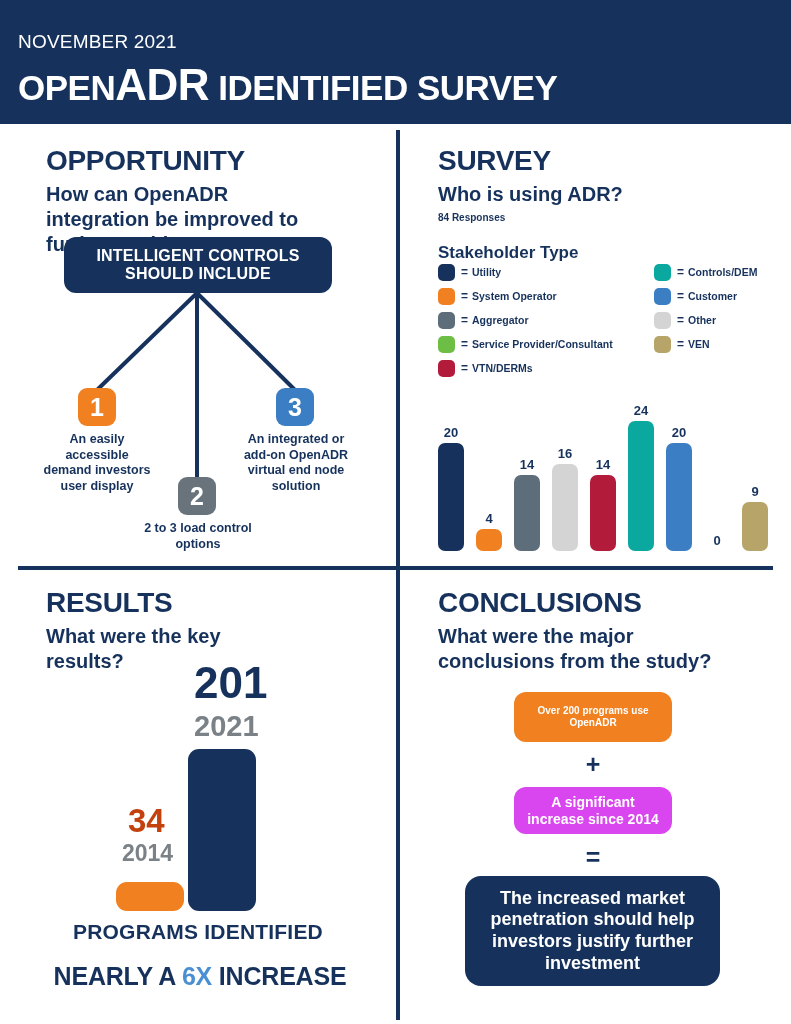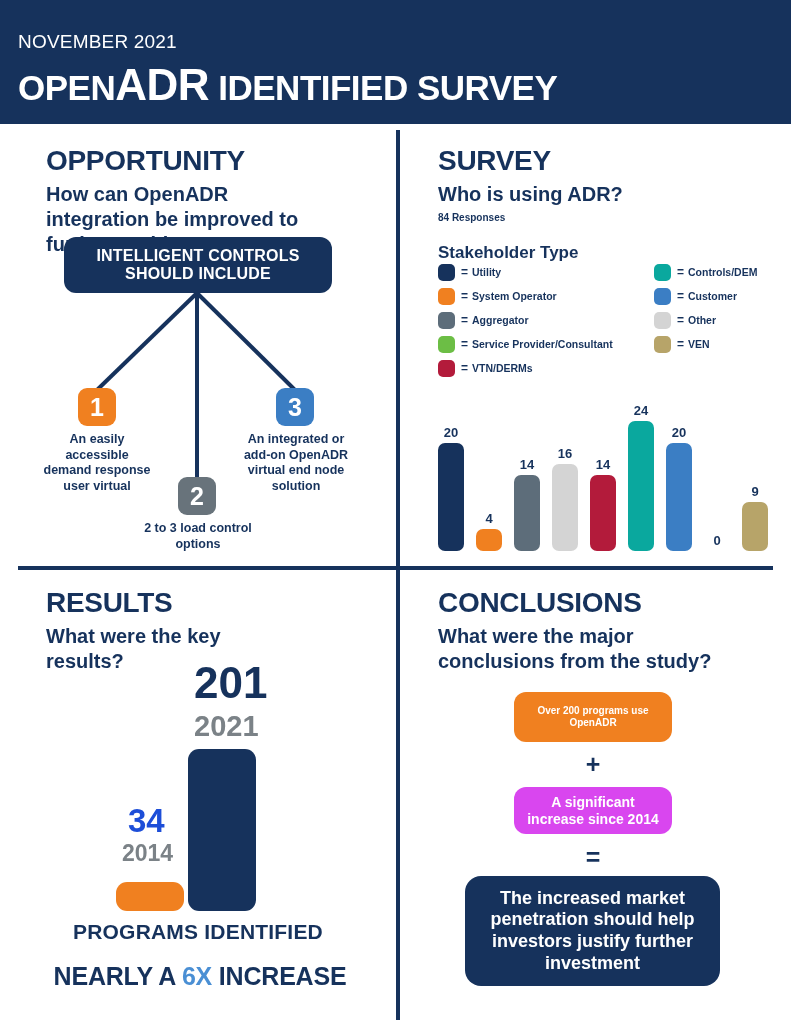--- a/index.html
+++ b/index.html
@@ -154,21 +154,21 @@
     <line x1="197" y1="293" x2="97" y2="390" stroke="#16325c" stroke-width="4"></line>
     <line x1="197" y1="293" x2="295" y2="390" stroke="#16325c" stroke-width="4"></line>
   </svg>
 
   <div class="ic-box">INTELLIGENT CONTROLS SHOULD INCLUDE</div>
 
   <div class="numbox n1">1</div>
   <div class="numbox n2">2</div>
   <div class="numbox n3">3</div>
 
-  <div class="numlabel l1">An easily accessible demand response user virtual</div>
+  <div class="numlabel l1">An easily accessible demand investors user display</div>
   <div class="numlabel l2">2 to 3 load control options</div>
   <div class="numlabel l3">An integrated or add-on OpenADR virtual end node solution</div>
 
   <div class="q2">
     <div class="sec-title">SURVEY</div>
     <div class="sec-sub">Who is using ADR?</div>
     <div class="sec-note">84 Responses</div>
     <div class="stake-hd">Stakeholder Type</div>
   </div>
 
@@ -265,21 +265,21 @@
   <div class="q3">
     <div class="sec-title">RESULTS</div>
     <div class="sec-sub" style="width:180px">What were the key results?</div>
   </div>
 
   <div class="res-wrap">
     <div class="big-num" style="left:168px; top:12px; font-size:44px; color:#16325c;margin-left:8px;">201</div>
     <div class="year-lbl" style="left:176px; top:62px; font-size:29px;">2021</div>
     <div class="res-bar" style="left:170px; top:99px; width:68px; height:162px; background:#16325c;"></div>
 
-    <div class="big-num" style="left:110px; top:155px; font-size:33px; color:#1d4ed8;">34</div>
+    <div class="big-num" style="left:110px; top:155px; font-size:33px; color:#c2410c;">34</div>
     <div class="year-lbl" style="left:104px; top:192px; font-size:23px;">2014</div>
     <div class="res-bar" style="left:98px; top:232px; width:68px; height:29px; background:#f08020;"></div>
   </div>
 
   <div class="prog-lbl">PROGRAMS IDENTIFIED</div>
   <div class="incr-lbl"><span>NEARLY A </span><span class="hl">6X</span><span> INCREASE</span></div>
 
   <div class="q4">
     <div class="sec-title">CONCLUSIONS</div>
     <div class="sec-sub" style="width:300px">What were the major conclusions from the study?</div>

